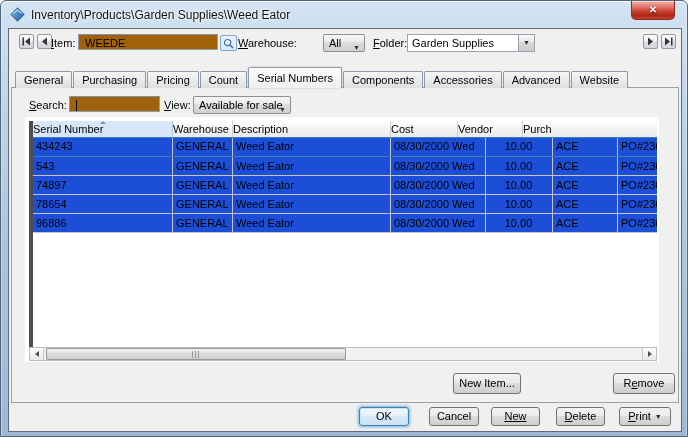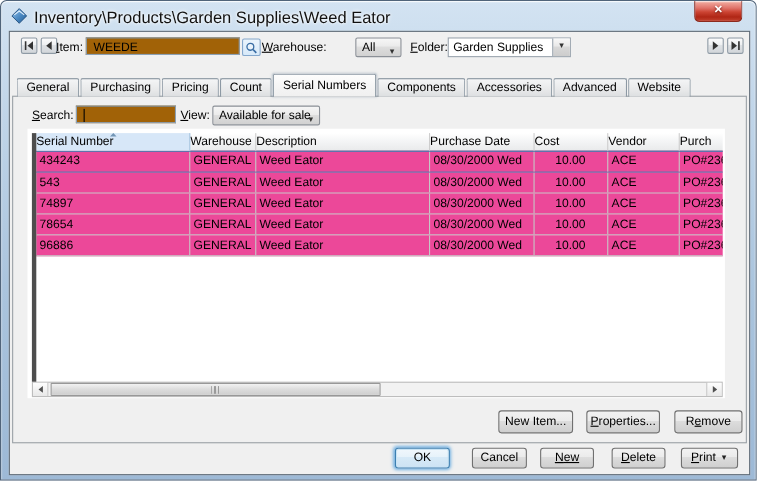--- a/index.html
+++ b/index.html
@@ -7,21 +7,21 @@
   body { font-family:"Liberation Sans", sans-serif; font-size:11px; color:#000; background:#fff; }
 
   
   .window { position:relative; width:688px; height:437px;
     border:1px solid #50647a; border-radius:6px 6px 0 0;
     background:linear-gradient(180deg,#d3e3f2 0%,#bfd4e8 25%,#aac4dd 60%,#9db9d6 100%);
     box-shadow: inset 0 1px 0 rgba(255,255,255,.75), inset 1px 0 0 rgba(255,255,255,.35), inset -1px 0 0 rgba(255,255,255,.35);
   }
   .titlebar { position:absolute; left:0; top:0; right:0; height:27px; }
   .title-icon { position:absolute; left:9px; top:6px; width:15px; height:15px; }
-  .title-text { position:absolute; left:30px; top:7px; font-size:15px; color:#101010;
+  .title-text { position:absolute; left:30px; top:7px; font-size:12px; color:#101010;
     text-shadow:0 0 4px #fff, 0 0 2px #fff; white-space:nowrap; }
   .close-btn { position:absolute; left:630px; top:0; width:44px; height:19px;
     border:1px solid #8c2a1f; border-top:none; border-radius:0 0 5px 5px;
     background:linear-gradient(180deg,#f3b1a5 0%,#e0736a 35%,#cc4433 55%,#b02615 80%,#c1402e 100%);
     color:#fff; font-weight:bold; font-size:10px; text-align:center; line-height:17px;
     text-shadow:0 1px 2px #641008; box-shadow: inset 0 1px 0 rgba(255,255,255,.55); cursor:default; }
 
   
   .client { position:absolute; left:7px; top:27px; width:674px; height:404px;
     background:#f0f0f0; border:1px solid #5f6b77; }
@@ -68,21 +68,21 @@
     background:#fff; border:1px solid #808archive0; border-color:#7d7d7d #9b9b9b #9b9b9b #7d7d7d; }
   .rowstrip { position:absolute; left:20px; top:92px; width:4px; height:226px; background:#4d4d4d; z-index:2; }
   .grid { position:absolute; left:24px; top:92px; width:624px; }
   .thead { display:flex; height:17px; background:linear-gradient(180deg,#ffffff,#f3f4f5 50%,#e9eaeb);
     border-bottom:1px solid #9d9d9d; }
   .th { position:relative; border-right:1px solid #cdcdcd; text-align:left; line-height:16px;
     overflow:hidden; white-space:nowrap; }
   .th.sorted { background:#d7e7f8; border-right-color:#aac6e0; }
   .sortarrow { position:absolute; left:50%; top:0; margin-left:-3px; width:0; height:0;
     border-left:3px solid transparent; border-right:3px solid transparent; border-bottom:3px solid #7295b5; }
-  .tr { display:flex; height:19px; border-bottom:1px solid #c6c6c6; background:#ec4899; }
+  .tr { display:flex; height:19px; border-bottom:1px solid #c6c6c6; background:#1d4ed8; }
   .td { border-right:1px solid #c6c6c6; line-height:18px; overflow:hidden; white-space:nowrap; padding-left:3px; }
   .tr.selected { border-top:1px solid #3c7fb1; border-bottom:1px solid #3c7fb1; height:20px; margin-top:-1px; }
   .tr.selected .td { line-height:17px; }
   .col0 { width:140px; } .col1 { width:60px; } .col2 { width:158px; } .col3 { width:95px; }
   .col4 { width:67px; text-align:center; padding-right:4px; } .col5 { width:65px; } .col6 { width:39px; border-right:none; }
   .hcol0 { width:140px; } .hcol1 { width:60px; } .hcol2 { width:158px; } .hcol3 { width:95px; }
   .hcol4 { width:67px; } .hcol5 { width:65px; } .hcol6 { width:39px; border-right:none; }
 
   
   .hscroll { position:absolute; left:20px; top:318px; width:628px; height:14px; background:#f2f2f2;
@@ -151,21 +151,21 @@
       </svg>
     </div>
 
     <span class="label" style="left:229px; top:8px;"><u>W</u>arehouse:</span>
     <div class="combo" style="left:314px; top:5px; width:42px;">
       <span>All</span>
       <span class="arrow">▼</span>
     </div>
 
     <span class="label" style="left:364px; top:8px;"><u>F</u>older:</span>
-    <div class="combo2" style="left:398px; top:5px; width:112px;">
+    <div class="combo2" style="left:398px; top:5px; width:128px;">
       <span>Garden Supplies</span>
       <span class="dropbtn"><span>▼</span></span>
     </div>
 
     <div class="navbtn" style="left:634px; top:5px;">
       <svg width="9" height="9" viewBox="0 0 9 9">
         <polygon points="2,0.5 7,4.5 2,8.5" fill="#333"></polygon>
       </svg>
     </div>
     <div class="navbtn" style="left:652px; top:5px;">
@@ -196,21 +196,20 @@
       <span class="arrow">▼</span>
     </div>
 
     <div class="grid-shell"></div>
     <div class="rowstrip"></div>
     <div class="grid">
       <div class="thead" id="gridhead">
           <div class="th hcol0 sorted"><span>Serial Number</span><span class="sortarrow"></span></div>
           <div class="th hcol1"><span>Warehouse</span></div>
           <div class="th hcol2"><span>Description</span></div>
-          <div class="th hcol3"><span>Purchase Date</span></div>
           <div class="th hcol4"><span>Cost</span></div>
           <div class="th hcol5"><span>Vendor</span></div>
           <div class="th hcol6"><span>Purch</span></div>
         </div>
       <div id="gridbody">
           <div class="tr selected">
             <div class="td col0">434243</div>
             <div class="td col1">GENERAL</div>
             <div class="td col2">Weed Eator</div>
             <div class="td col3">08/30/2000 Wed</div>
@@ -263,21 +262,20 @@
         </div>
       <div class="sb-thumb">
         <span class="grip"></span>
         </div>
       <div class="sb-btn sb-right">
         <span class="tri-r"></span>
         </div>
     </div>
 
     <div class="btn" style="left:444px; top:344px; width:68px;">New Item...</div>
-    <div class="btn" style="left:524px; top:344px; width:67px;"><u>P</u>roperties...</div>
     <div class="btn" style="left:604px; top:344px; width:62px;">R<u>e</u>move</div>
 
     <div class="btn btn-sm btn-default" style="left:350px; top:378px; width:50px;">OK</div>
     <div class="btn btn-sm" style="left:420px; top:378px; width:50px;">Cancel</div>
     <div class="btn btn-sm" style="left:482px; top:378px; width:49px;text-decoration:underline;"><u>N</u>ew</div>
     <div class="btn btn-sm" style="left:547px; top:378px; width:49px;"><u>D</u>elete</div>
     <div class="btn btn-sm" style="left:610px; top:378px; width:52px;">
       <span><u>P</u>rint</span><span class="print-arrow">▼</span>
     </div>
 

